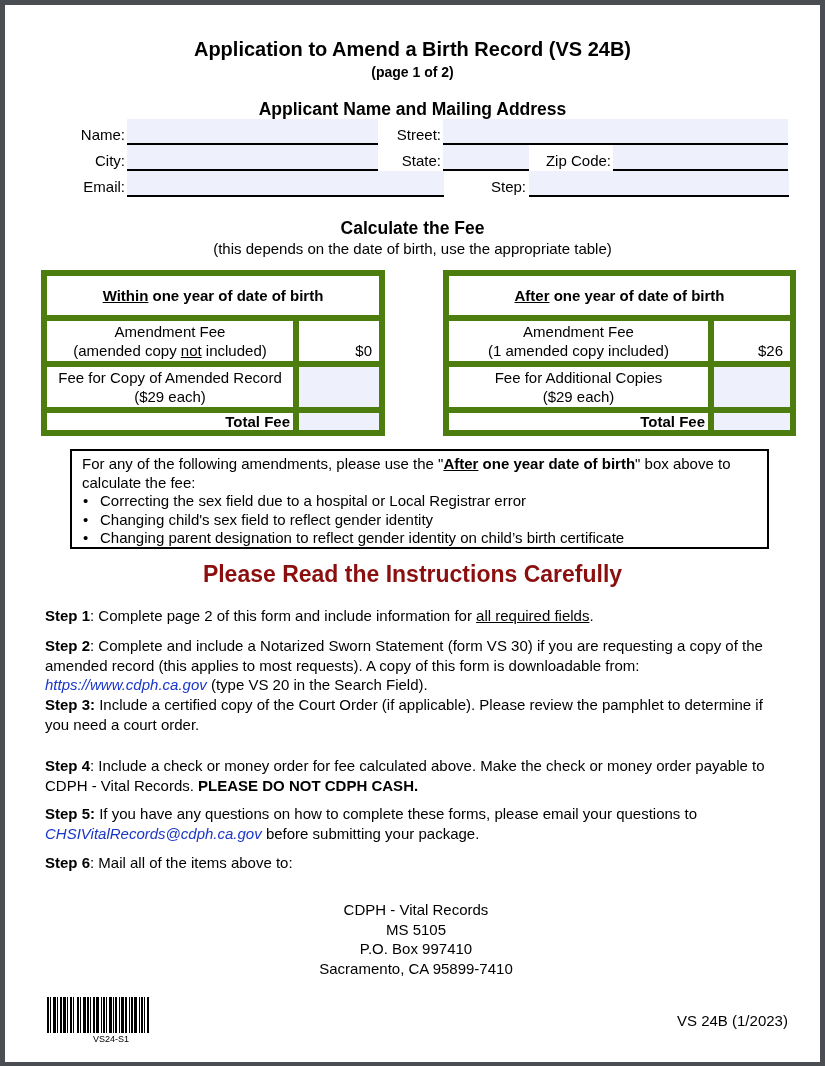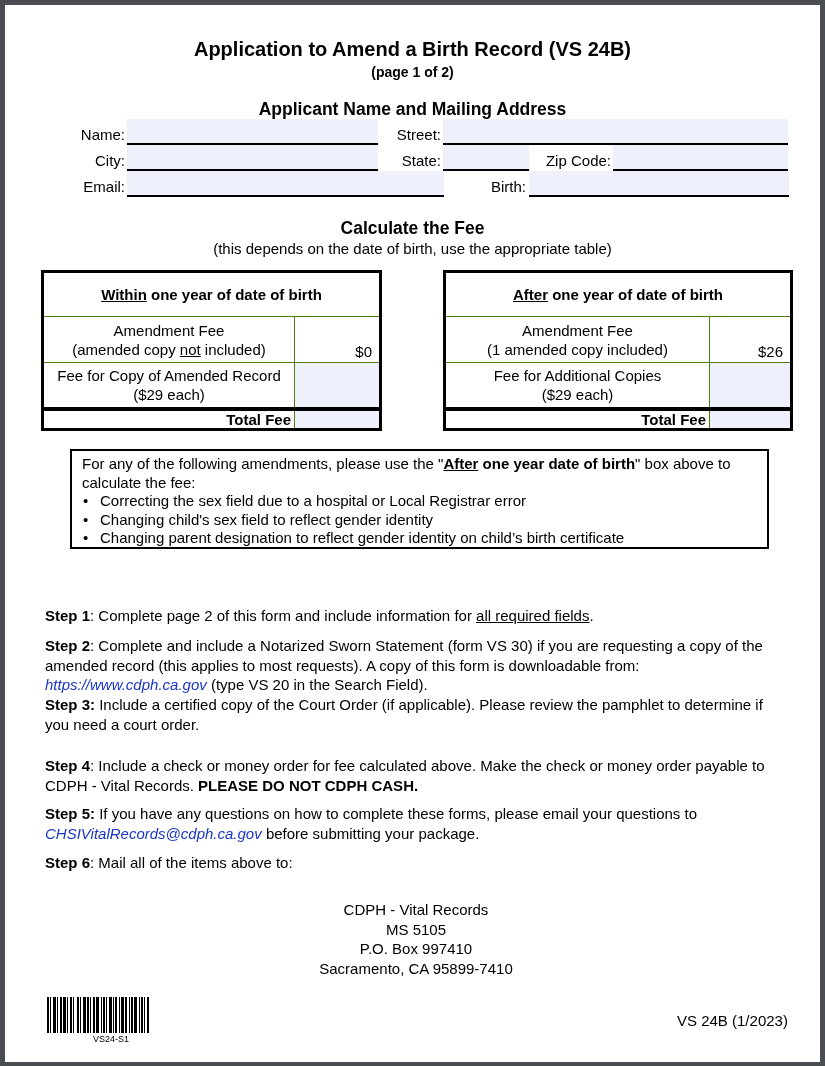--- a/index.html
+++ b/index.html
@@ -15,21 +15,21 @@
   .sec-head { left: 0; width: 100%; text-align: center; font-size: 17.5px; font-weight: bold; }
   .lbl { font-size: 15px; text-align: right; }
   .field {
     background: #eef1fc; border-bottom: 2px solid #000; height: 26px;
   }
   .fee-sub { left: 0; width: 100%; top: 235px; text-align: center; font-size: 15px; }
   table.fee {
     position: absolute; border-collapse: collapse; border: 3px solid #000;
     font-size: 15px; table-layout: fixed;
   }
-  table.fee td { border: 1px solid #4d7c0f; padding: 0; vertical-align: middle; }
+  table.fee td { border: 6px solid #4d7c0f; padding: 0; vertical-align: middle; }
   table.fee td.head { height: 45px; text-align: center; font-weight: bold; font-size: 15px; }
   table.fee td.desc { text-align: center; line-height: 19px; height: 46px; }
   table.fee td.val { text-align: right; vertical-align: bottom; padding-right: 7px; padding-bottom: 2px; }
   table.fee td.fill { background: #eef1fc; }
   table.fee tr.total td { border-top: 4px solid #000; height: 21px; }
   table.fee td.total-lbl { text-align: right; font-weight: bold; padding-right: 3px; }
   u { text-decoration: underline; }
   .notice {
     left: 65px; top: 444px; width: 699px; height: 100px; border: 2px solid #000;
     padding: 4px 10px; font-size: 15px; line-height: 18.5px;
@@ -64,21 +64,21 @@
 
   <div class="abs lbl" style="left:40px; width:80px; top:147px;">City:</div>
   <div class="abs field" style="left:122px; width:251px; top:140px;"></div>
   <div class="abs lbl" style="left:370px; width:66px; top:147px;">State:</div>
   <div class="abs field" style="left:438px; width:86px; top:140px;"></div>
   <div class="abs lbl" style="left:526px; width:80px; top:147px;">Zip Code:</div>
   <div class="abs field" style="left:608px; width:175px; top:140px;"></div>
 
   <div class="abs lbl" style="left:40px; width:80px; top:173px;">Email:</div>
   <div class="abs field" style="left:122px; width:317px; top:166px;"></div>
-  <div class="abs lbl" style="left:440px; width:81px; top:173px;">Birth:</div>
+  <div class="abs lbl" style="left:440px; width:81px; top:173px;">Step:</div>
   <div class="abs field" style="left:524px; width:260px; top:166px;"></div>
 
   <div class="abs fee-sub">(this depends on the date of birth, use the appropriate table)</div>
   <div class="abs sec-head" style="top:213px;">Calculate the Fee</div>
 
   <table class="fee" style="left:36px; top:265px; width:338px;">
     <colgroup>
         <col style="width:252px">
         <col style="width:86px">
       </colgroup>
@@ -145,20 +145,21 @@
     <div>
       <span>For any of the following amendments, please use the "</span><b><u>After</u><span> one year date of birth</span></b><span>" box above to calculate the fee:</span>
     </div>
     <ul>
       <li>Correcting the sex field due to a hospital or Local Registrar error</li>
       <li>Changing child's sex field to reflect gender identity</li>
       <li>Changing parent designation to reflect gender identity on child’s birth certificate</li>
     </ul>
   </div>
 
+  <div class="abs warn">Please Read the Instructions Carefully</div>
 
   <div class="abs step" style="top:601px;">
     <b>Step 1</b><span>: Complete page 2 of this form and include information for </span><u>all required fields</u><span>.</span>
   </div>
 
   <div class="abs step" style="top:631px;">
     <b>Step 2</b><span>: Complete and include a Notarized Sworn Statement (form VS 30) if you are requesting a copy of the amended record (this applies to most requests). A copy of this form is downloadable from: </span><a class="link">https://www.cdph.ca.gov</a><span> (type VS 20 in the Search Field).</span>
   </div>
 
   <div class="abs step" style="top:690px;">

